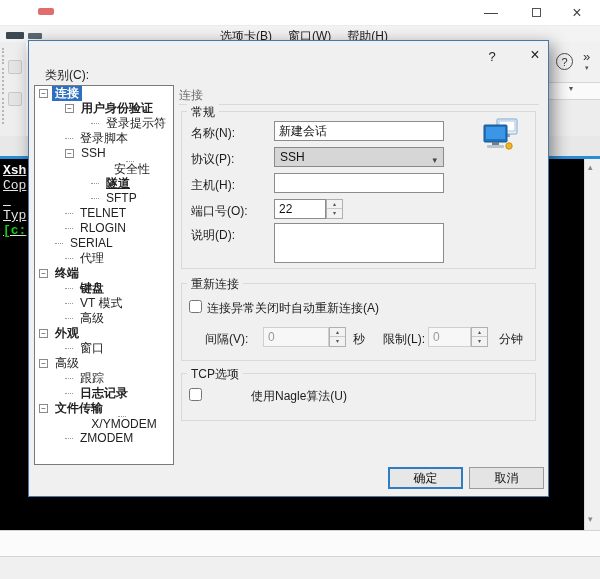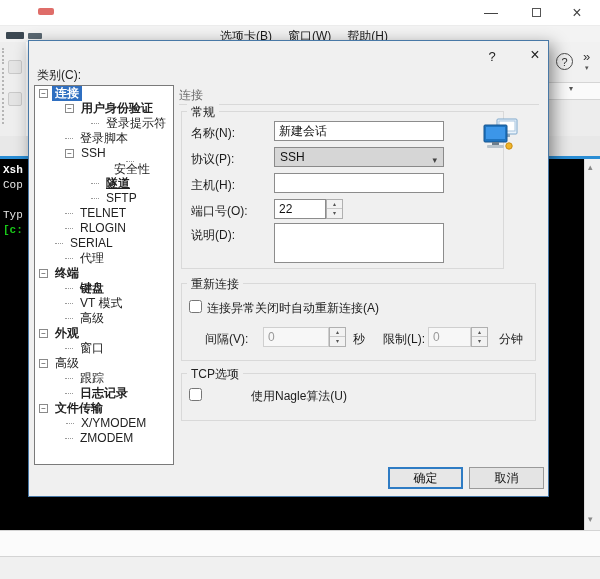--- a/index.html
+++ b/index.html
@@ -38,52 +38,52 @@
   .tabstrip{left:0;top:136px;width:600px;height:23px;background:#e8e8e8;}
   .tab{left:0;top:137px;width:80px;height:19px;background:#f7fbff;border-bottom:4px solid #cfe5f7;}
   .tab-dot{left:8px;top:144px;width:6px;height:6px;border-radius:50%;background:#9aa2a8;}
   .tab-prev{left:550px;top:139px;color:#a8a8a8;font-size:10px;}
   .tab-next{left:562px;top:139px;color:#a8a8a8;font-size:10px;}
   .tab-menu{left:576px;top:140px;color:#555;font-size:9px;}
   .tab-underline{left:0;top:156px;width:600px;height:3px;background:#2a8dd4;}
 
   .terminal{left:0;top:159px;width:584px;height:371px;background:#000;}
   .term-text{left:3px;top:4px;font-family:"Liberation Mono","DejaVu Sans Mono",monospace;
-             font-size:11px;line-height:15px;color:#e8e8e8;white-space:pre;}
+             font-size:13px;line-height:15px;color:#e8e8e8;white-space:pre;text-decoration:underline;}
   .term-text .bold{font-weight:bold;color:#ffffff;}
   .term-text .green{color:#19c819;font-weight:bold;}
 
   .scrollbar{left:584px;top:159px;width:16px;height:371px;background:#f0f0f0;border-left:1px solid #dcdcdc;}
   .sb-up{left:588px;top:162px;font-size:9px;color:#8a8a8a;}
   .sb-down{left:588px;top:514px;font-size:9px;color:#8a8a8a;}
 
   .sendbar{left:0;top:530px;width:600px;height:27px;background:#fbfbfb;border-top:1px solid #d4d4d4;border-bottom:1px solid #d4d4d4;}
 
   .statusbar{left:0;top:557px;width:600px;height:22px;background:#f0f0f0;color:#3a3a3a;}
 
   
   .dialog{left:28px;top:40px;width:521px;height:457px;background:#f0f0f0;border:1px solid #4878a6;
           box-shadow:4px 5px 16px rgba(0,0,0,.45);}
   .dlg-help{left:452px;top:8px;width:22px;height:17px;text-align:center;font-size:13px;color:#222;}
   .dlg-close{left:494px;top:5px;width:24px;height:19px;text-align:center;font-size:16px;color:#222;}
-  .cat-label{left:8px;top:26px;}
+  .cat-label{left:16px;top:26px;}
   .tree{left:5px;top:44px;width:140px;height:380px;background:#fff;border:1px solid #7a7a7a;overflow:hidden;}
   .tree-row{height:15px;line-height:15px;white-space:nowrap;display:flex;align-items:center;}
   .expander{display:inline-block;width:9px;height:9px;border:1px solid #8a8a8a;background:#fff;
             font-size:8px;line-height:7px;text-align:center;color:#333;margin-right:4px;flex:none;}
   .connector{display:inline-block;width:8px;height:1px;border-top:1px dotted #9a9a9a;margin-right:4px;flex:none;}
   .tree-label{padding:0 3px;}
   .tree-label.bold{font-weight:bold;}
   .tree-label.sel{background:#2f6fc1;color:#fff;font-weight:bold;}
 
   .panel-header{left:150px;top:46px;color:#6b6b6b;}
   .panel-line{left:150px;top:63px;width:360px;height:1px;background:#d9d9d9;}
 
   .groupbox{border:1px solid #d9d9d9;background:transparent;}
-  .gb1{left:152px;top:70px;width:323px;height:158px;}
+  .gb1{left:152px;top:70px;width:355px;height:158px;}
   .gb2{left:152px;top:242px;width:355px;height:78px;}
   .gb3{left:152px;top:332px;width:355px;height:48px;}
   .gb-label{position:absolute;top:-8px;left:5px;background:#f0f0f0;padding:0 4px;color:#222;}
 
   .fld-label{color:#1c1c1c;}
   .tb{position:absolute;background:#fff;border:1px solid #8c8c8c;font:12px "Liberation Sans","DejaVu Sans",sans-serif;
       padding:1px 4px;color:#111;outline:none;}
   .combo{left:245px;top:106px;width:170px;height:20px;background:#d6d6d6;border:1px solid #8a8a8a;
          line-height:18px;padding:0 5px;color:#111;}
   .combo .chev{position:absolute;right:6px;top:3px;font-size:9px;color:#444;}
@@ -266,21 +266,21 @@
           <span class="tree-label">跟踪</span>
         </div>
         <div class="tree-row" style="padding-left: 30px;">
           <span class="connector"></span>
           <span class="tree-label bold">日志记录</span>
         </div>
         <div class="tree-row" style="padding-left: 4px;">
           <span class="expander">−</span>
           <span class="tree-label bold">文件传输</span>
         </div>
-        <div class="tree-row" style="padding-left: 31px;">
+        <div class="tree-row" style="padding-left: 40px; flex-direction: column;">
           <span class="connector"></span>
           <span class="tree-label">X/YMODEM</span>
         </div>
         <div class="tree-row" style="padding-left: 30px;">
           <span class="connector"></span>
           <span class="tree-label">ZMODEM</span>
         </div>
       </div>
 
     <div class="abs panel-header">连接</div>

